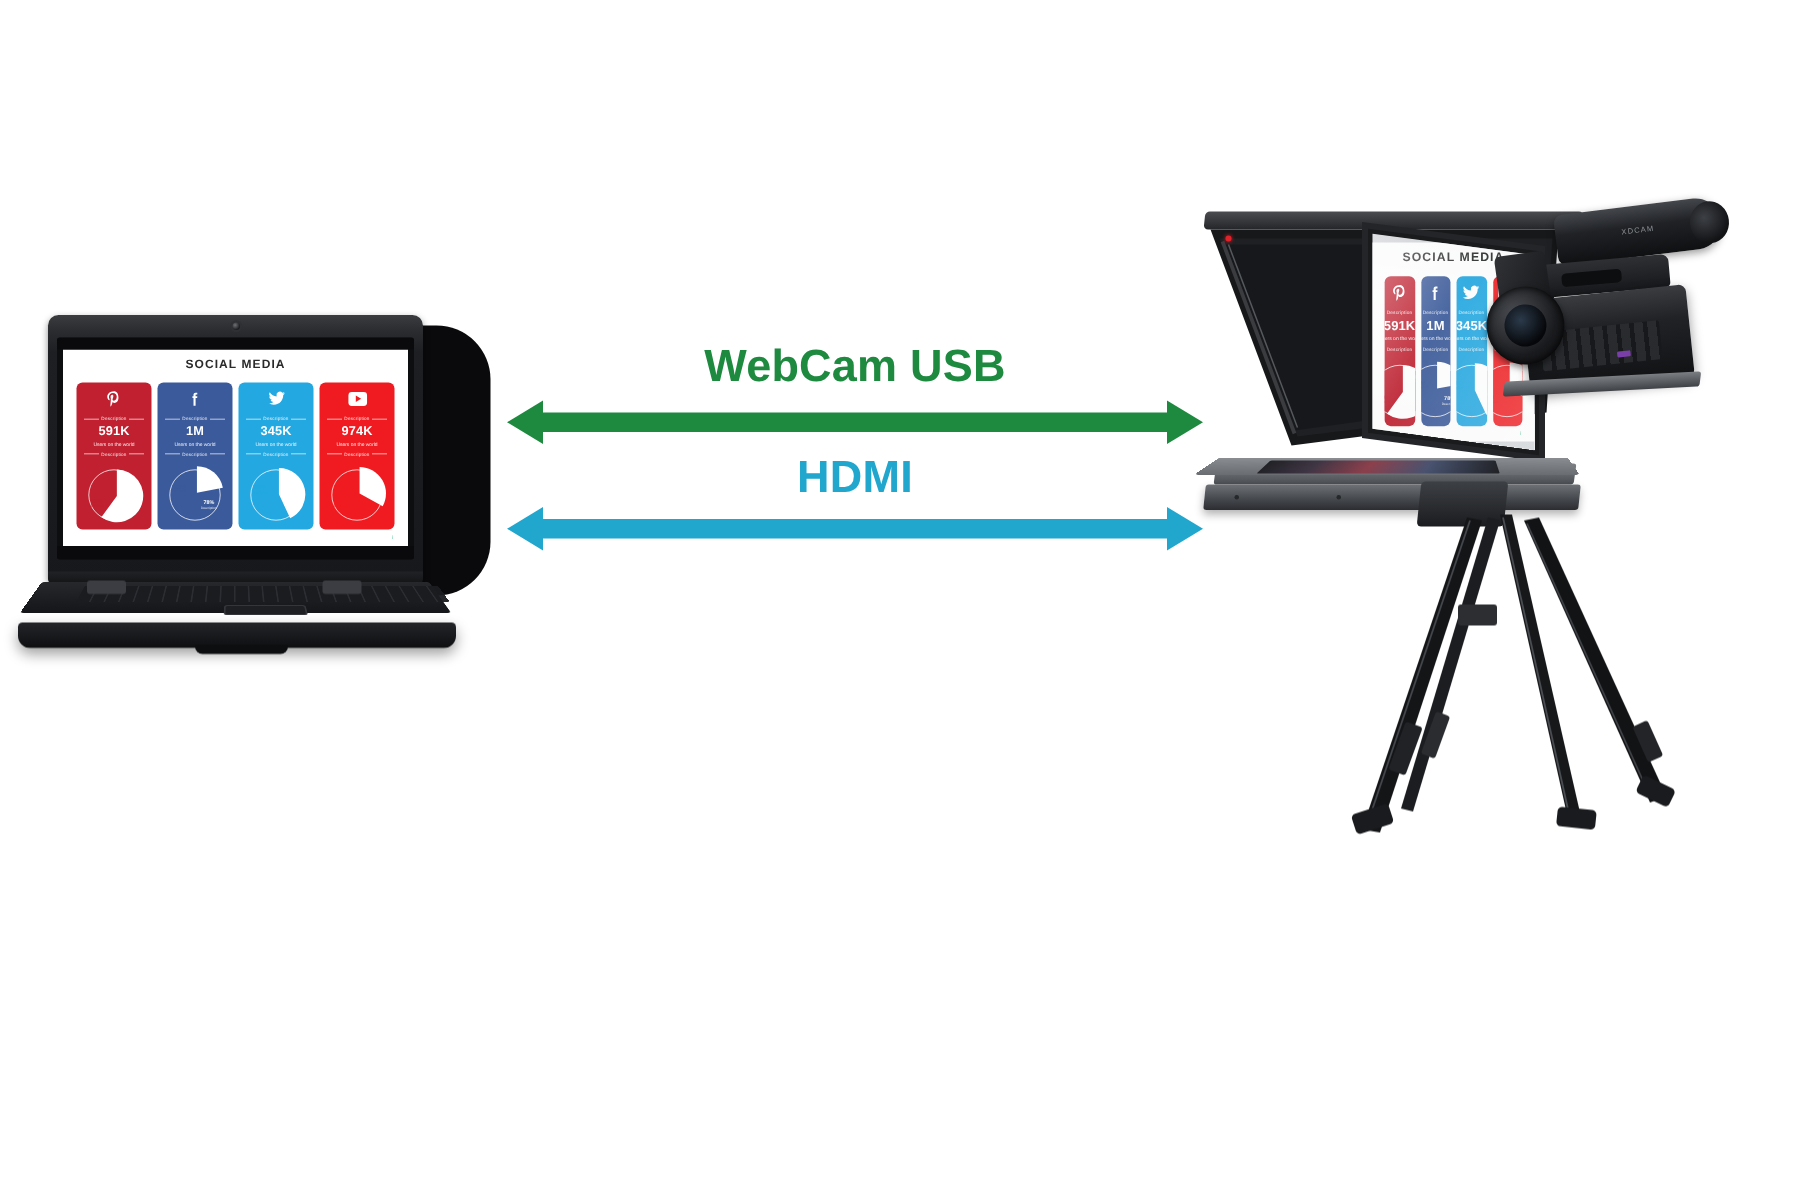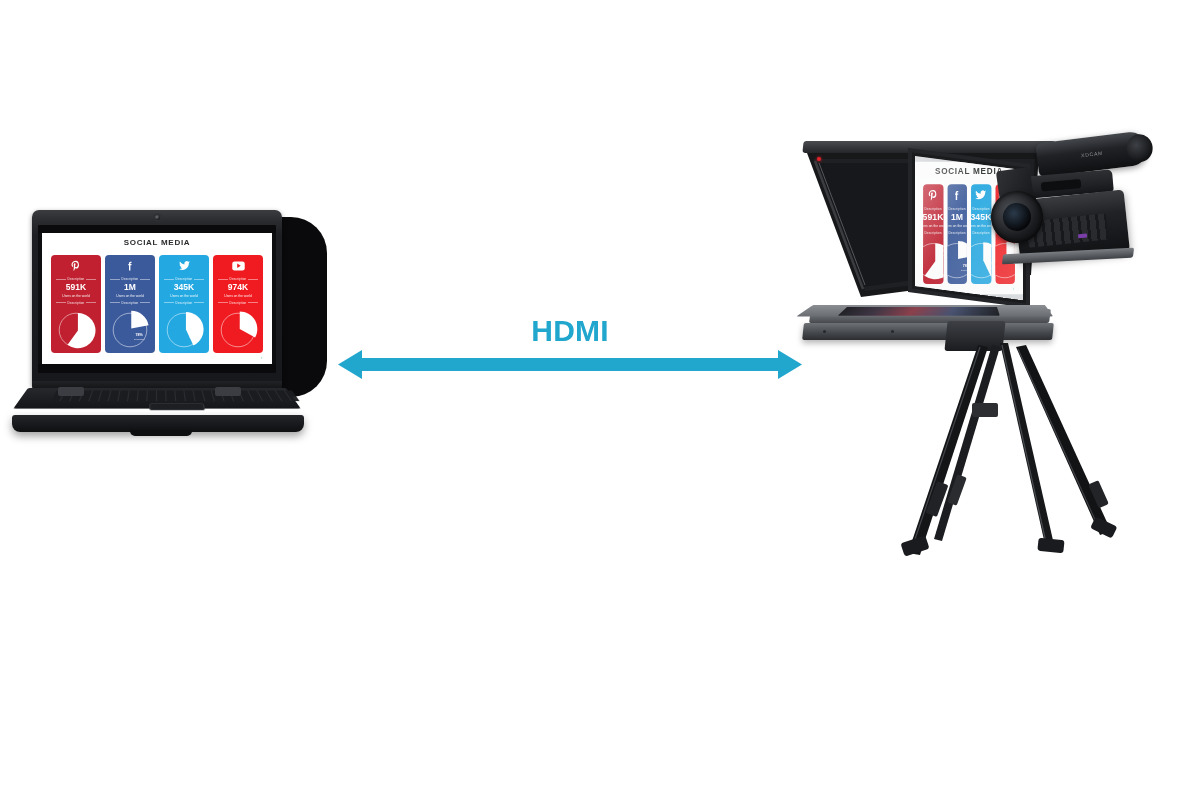--- a/index.html
+++ b/index.html
@@ -393,22 +393,32 @@
         <div class="keyboard"></div>
         <div class="touchpad"></div>
       </div>
       <div class="hinge-l"></div>
       <div class="hinge-r"></div>
       <div class="base-front"></div>
       <div class="base-foot"></div>
     </div>
   </div>
 
-
-  <div class="arrow-row" style="left:330px;top:314px;width:480px;height:72px;">
+  <div class="arrow-row" style="left:330px;top:228px;width:480px;height:72px;">
+    <div class="arrow-label" id="lbl-usb" style="top: 0px; color: rgb(29, 138, 63);">WebCam USB</div>
+    <svg class="arrow-svg" width="480" height="36" viewBox="0 0 480 36" style="position:absolute;top:36px;left:0;">
+      <g id="usb-arrow-g" fill="#1d8a3f">
+        <rect x="32" y="11" width="416" height="13"></rect>
+        <path d="M32 3 L8 17.5 L32 32 Z"></path>
+        <path d="M448 3 L472 17.5 L448 32 Z"></path>
+      </g>
+    </svg>
+  </div>
+
+  <div class="arrow-row" style="left:330px;top:302px;width:480px;height:72px;">
     <div class="arrow-label" id="lbl-hdmi" style="top: 0px; color: rgb(33, 166, 205);">HDMI</div>
     <svg class="arrow-svg" width="480" height="36" viewBox="0 0 480 36" style="position:absolute;top:33px;left:0;">
       <g id="hdmi-arrow-g" fill="#21a6cd">
         <rect x="32" y="11" width="416" height="13"></rect>
         <path d="M32 3 L8 17.5 L32 32 Z"></path>
         <path d="M448 3 L472 17.5 L448 32 Z"></path>
       </g>
     </svg>
   </div>
 

